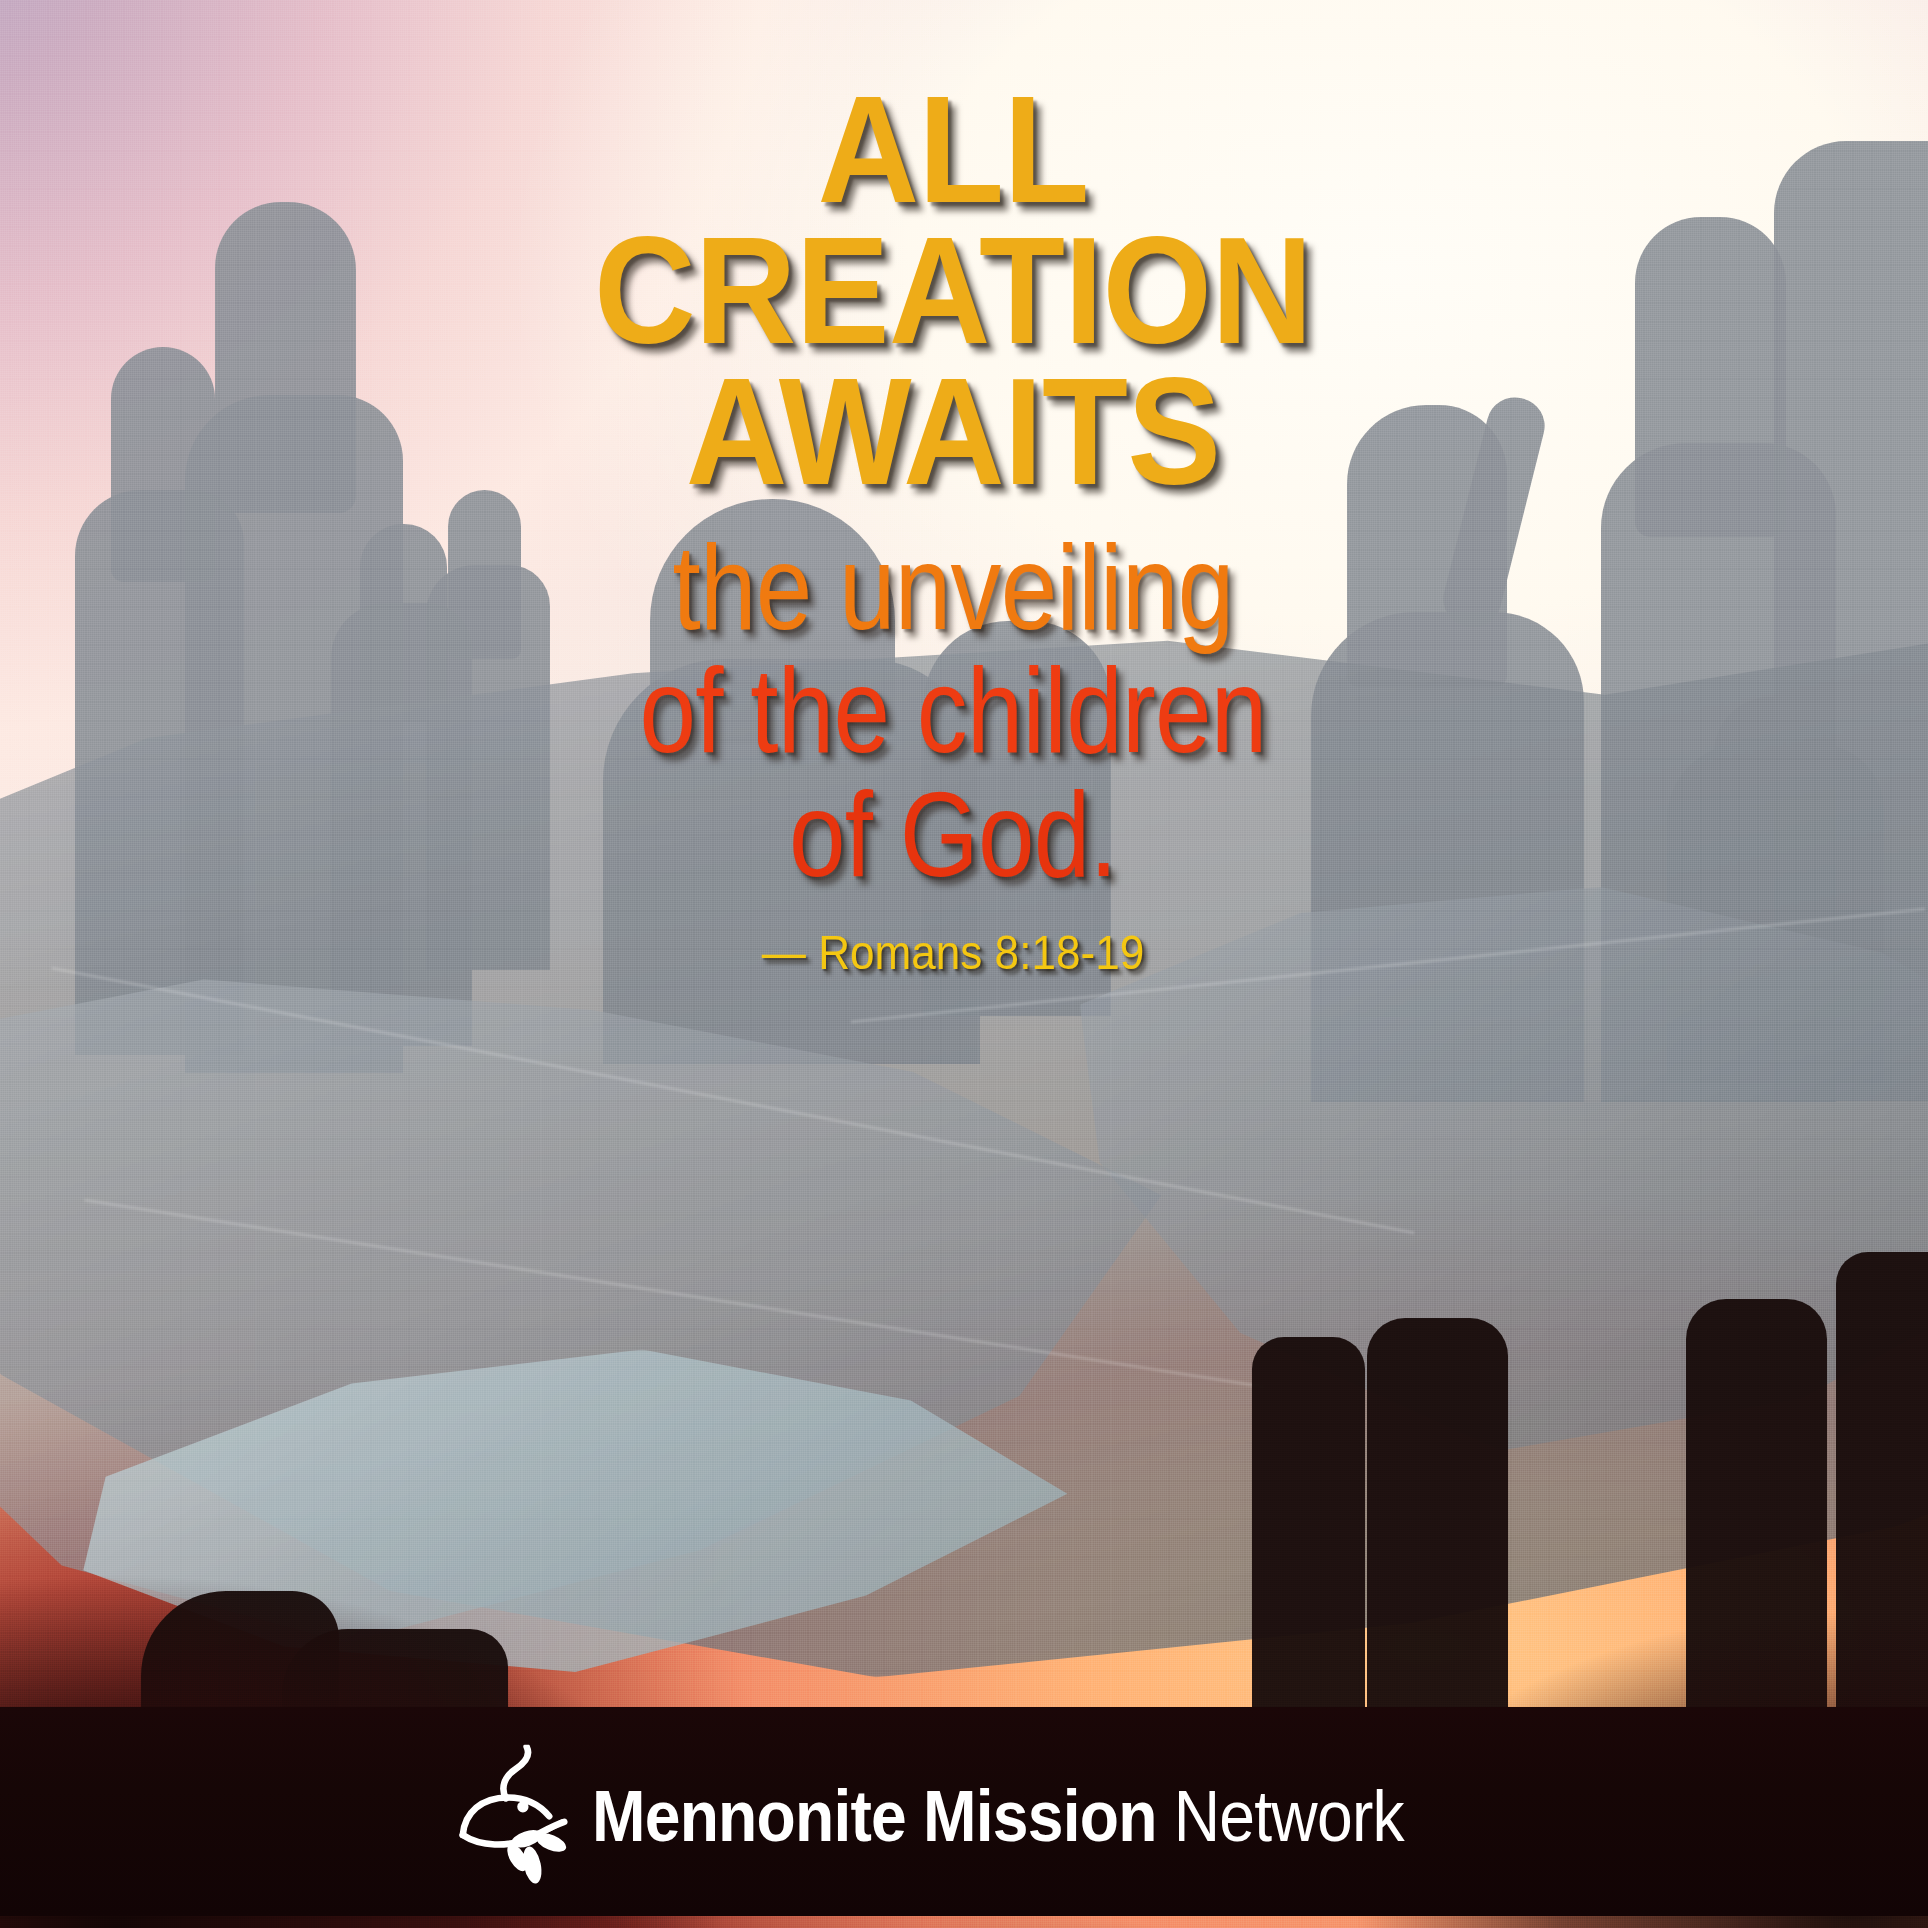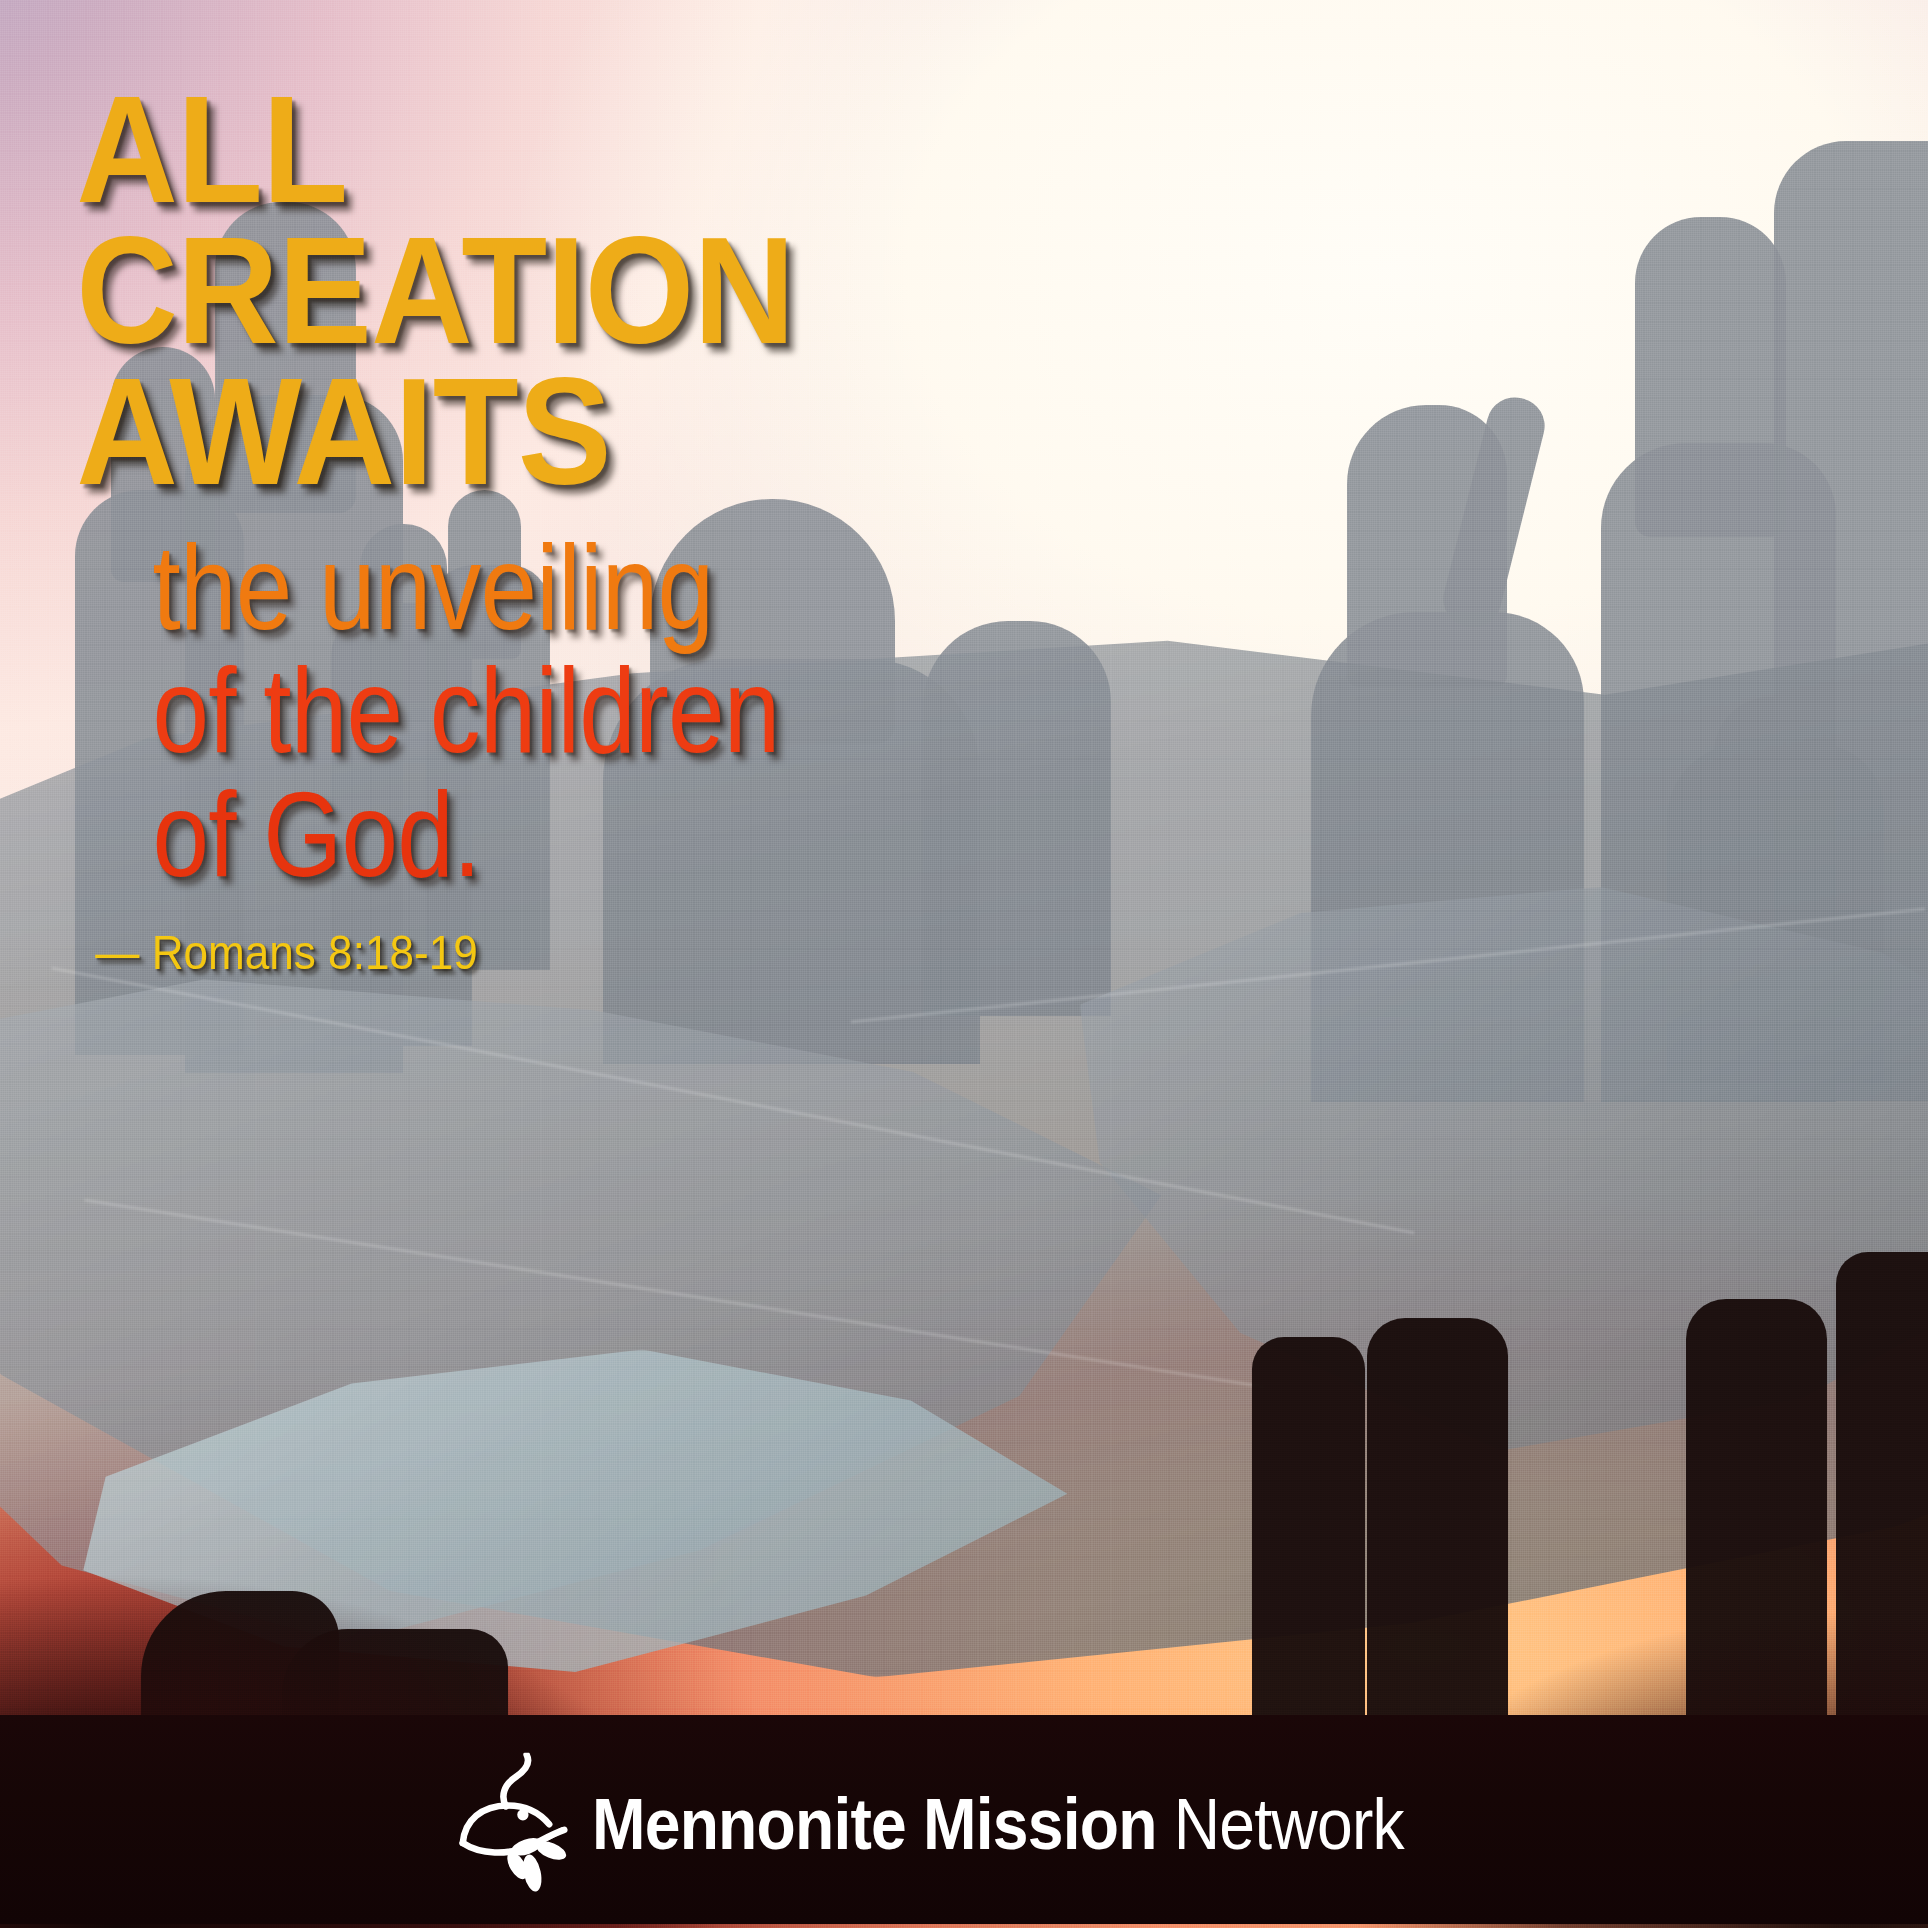--- a/index.html
+++ b/index.html
@@ -76,21 +76,21 @@
   #grain{
     background-image:
       repeating-linear-gradient(0deg, rgba(255,255,255,.045) 0 0.9px, rgba(0,0,0,.045) 0.9px 1.9px),
       repeating-linear-gradient(90deg, rgba(255,255,255,.035) 0 0.9px, rgba(0,0,0,.035) 0.9px 1.9px);
     mix-blend-mode:overlay;opacity:.8;
   }
 
   
   #verse{
     position:absolute;left:0;right:0;top:79px;
-    text-align:left;
+    text-align:center;
     z-index:40;
     padding-right:22px;
   }
   .hl{
     display:block;
     font-family:"Liberation Sans", sans-serif;
     font-weight:bold;
     letter-spacing:-0.9px;
     line-height:.92;
     transform:scaleX(.92);
@@ -123,21 +123,21 @@
     font-size:49px;
     font-weight:normal;
     color:#f4c712;
     letter-spacing:0px;
     transform:scaleX(.9);
     text-shadow:4.7px 4.7px 4.7px rgba(25,18,8,.62), 1.9px 1.9px 1.9px rgba(25,18,8,.5);
   }
 
   
   #footer{
-    position:absolute;left:0;right:0;bottom:4px;height:209px;
+    position:absolute;left:0;right:0;bottom:12px;height:209px;
     background:linear-gradient(180deg,#1b0708 0%,#160606 40%,#120405 100%);
     z-index:50;
     display:flex;align-items:center;justify-content:center;padding-left:46px;
   }
   #footer-inner{display:flex;align-items:center;gap:24.5px;transform:translateY(3.8px);}
   #dove-icon{width:109px;height:141px;flex:none;}
   #brand{
     color:#ffffff;
     font-size:73px;
     letter-spacing:-0.9px;

